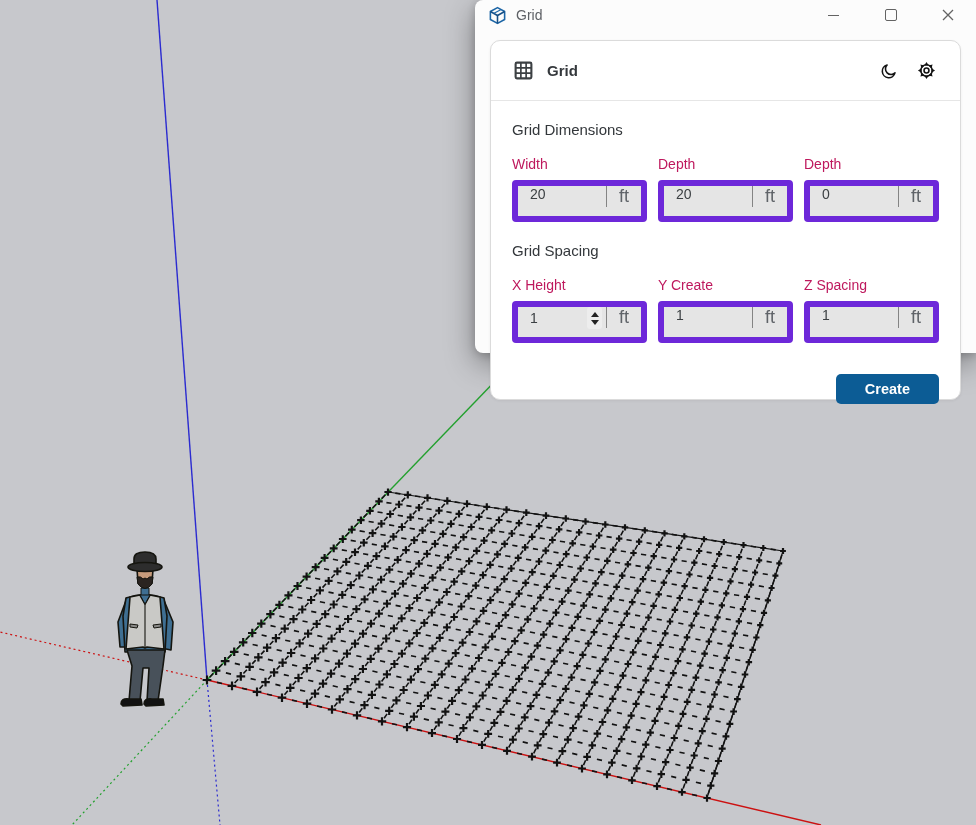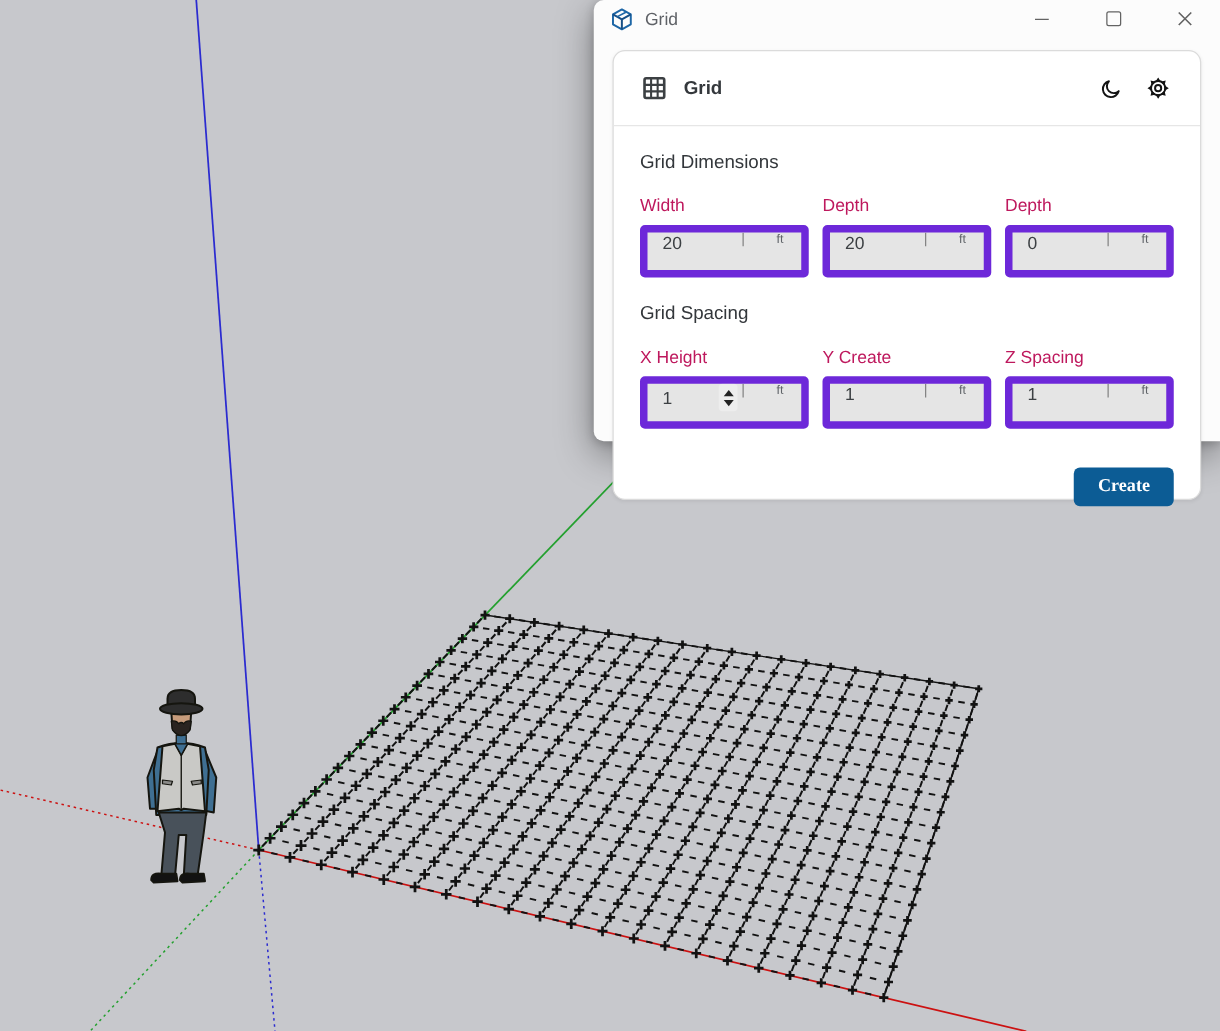--- a/index.html
+++ b/index.html
@@ -51,36 +51,36 @@
     display:flex;height:30px;border:6px solid #6d28d9;border-radius:4px;
     overflow:hidden;background:#e5e5e5;align-items:flex-start;
   }
   .input-group input{
     flex:1;min-width:0;border:none;outline:none;padding:0 0 0 12px;
     font-size:14px;color:#3C4043;font-family:"Liberation Sans",sans-serif;background:transparent;
   }
   .unit{
     flex:none;width:34px;border-left:1px solid #848484;
     display:flex;align-items:center;justify-content:center;
-    font-size:10px;color:#5F6368;padding-left:12px;
+    font-size:18px;color:#5F6368;
   }
   .num-wrap{flex:1;display:flex;align-items:center;min-width:0;position:relative;}
   .stepper{
     flex:none;width:15px;height:22px;margin-right:4px;border-radius:3px;
     background:#EDEDED;display:flex;flex-direction:column;align-items:center;justify-content:center;gap:3px;
     cursor:pointer;
   }
   .tri-up{width:0;height:0;border-left:4px solid transparent;border-right:4px solid transparent;border-bottom:5px solid #222;}
   .tri-down{width:0;height:0;border-left:4px solid transparent;border-right:4px solid transparent;border-top:5px solid #222;}
 
   .card-footer{display:flex;justify-content:flex-end;padding:31px 21px 0 21px;}
   .create-btn{
     background:#0C5C95;color:#fff;border:none;border-radius:5px;
-    font-size:14.5px;font-weight:bold;padding:7px 19px;cursor:pointer;
-    font-family:Liberation Serif, serif;
+    font-size:14.5px;font-weight:bold;padding:7px 29px;cursor:pointer;
+    font-family:Liberation Sans, sans-serif;
   }
 </style>
 </head>
 <body style="background: rgb(199, 200, 204);">
 
 <div id="viewport">
   <svg id="scene-svg" width="976" height="825">
     <g id="axes-layer">
         <line x1="207" y1="680" x2="0" y2="632" stroke="#CC1111" stroke-width="1.2" stroke-dasharray="2 3"></line>
         <line x1="207" y1="680" x2="72" y2="825" stroke="#23A02E" stroke-width="1.2" stroke-dasharray="2 3"></line>

